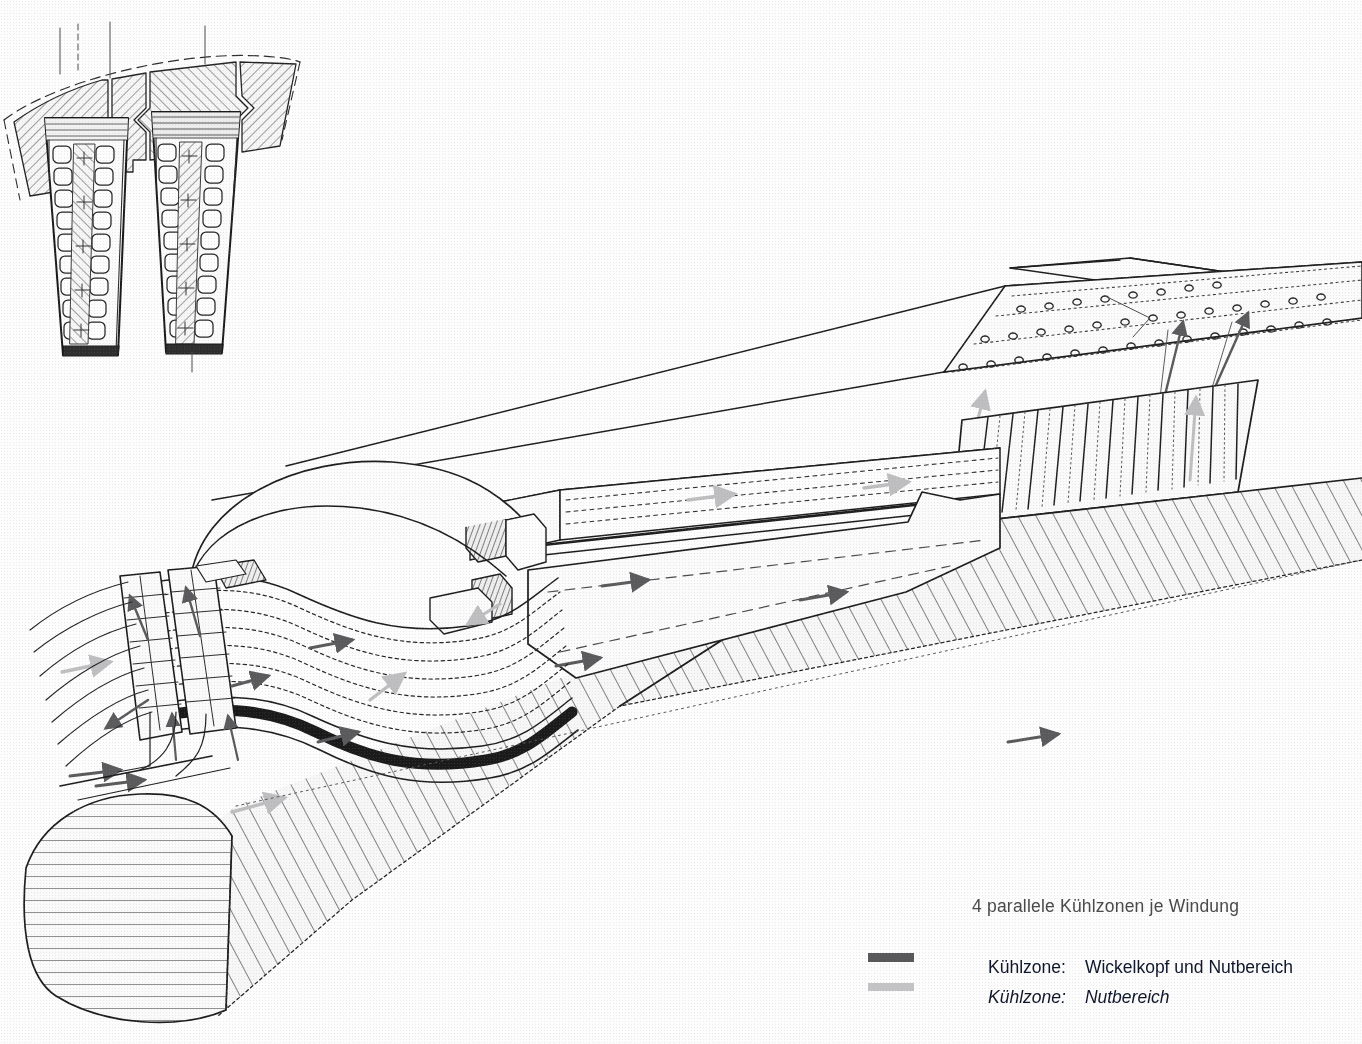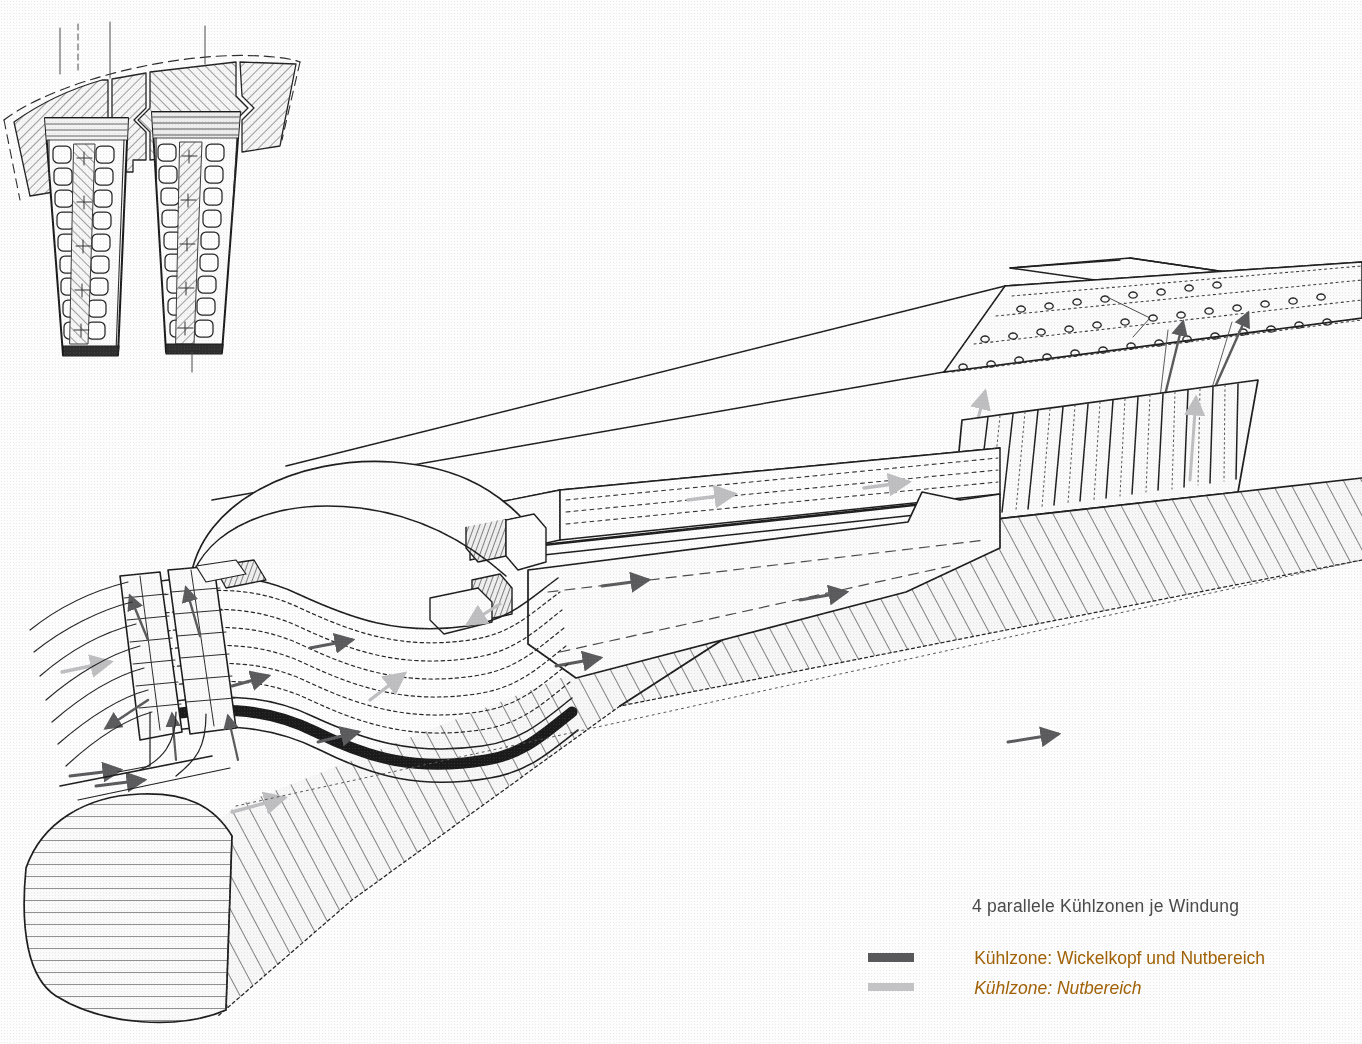--- a/index.html
+++ b/index.html
@@ -10,32 +10,32 @@
   #paper-noise{position:absolute;inset:0;opacity:.55;pointer-events:none;
     background-image:
       radial-gradient(rgba(140,140,140,.30) .6px, transparent .7px),
       radial-gradient(rgba(170,170,170,.22) .5px, transparent .6px);
     background-size:3px 3px, 5px 5px;
     background-position:0 0, 2px 1px;}
   #art{position:absolute;inset:0;}
   .legend{position:absolute;}
   .legend-title{position:absolute;left:972px;top:896px;font-size:17.5px;color:#4a4a4a;
     letter-spacing:.2px;white-space:nowrap;}
-  .lg-row{position:absolute;left:960px;font-size:17.5px;color:#a16207;white-space:nowrap;}
+  .lg-row{position:absolute;left:988px;font-size:17.5px;color:#0f172a;white-space:nowrap;margin-top:9px;}
   .lg-row .lab{display:inline-block;width:92px;}
   .lg-row.r1{top:948px;}
   .lg-row.r2{top:978px;font-style:italic;}
   .sw{position:absolute;left:868px;width:46px;height:9px;}
   .sw.dark{top:953px;background:#59595b;}
   .sw.light{top:983px;background:#c3c3c5;height:8px;}
 </style>
 </head>
 <body>
 
-<div id="page" style="background: rgb(253, 253, 253); text-align: right;">
+<div id="page" style="background: rgb(253, 253, 253);">
 
   <svg id="art" viewBox="0 0 1362 1044" xmlns="http://www.w3.org/2000/svg">
     <defs>
 
       <pattern id="hatchDiag" width="16" height="16" patternUnits="userSpaceOnUse" patternTransform="rotate(-28)">
         <rect width="16" height="16" fill="#f7f7f7"></rect>
         <line x1="0" y1="0" x2="0" y2="16" stroke="#2a2a2a" stroke-width="1.15"></line>
       </pattern>
 
       <pattern id="hatchFine" width="7" height="7" patternUnits="userSpaceOnUse" patternTransform="rotate(45)">

